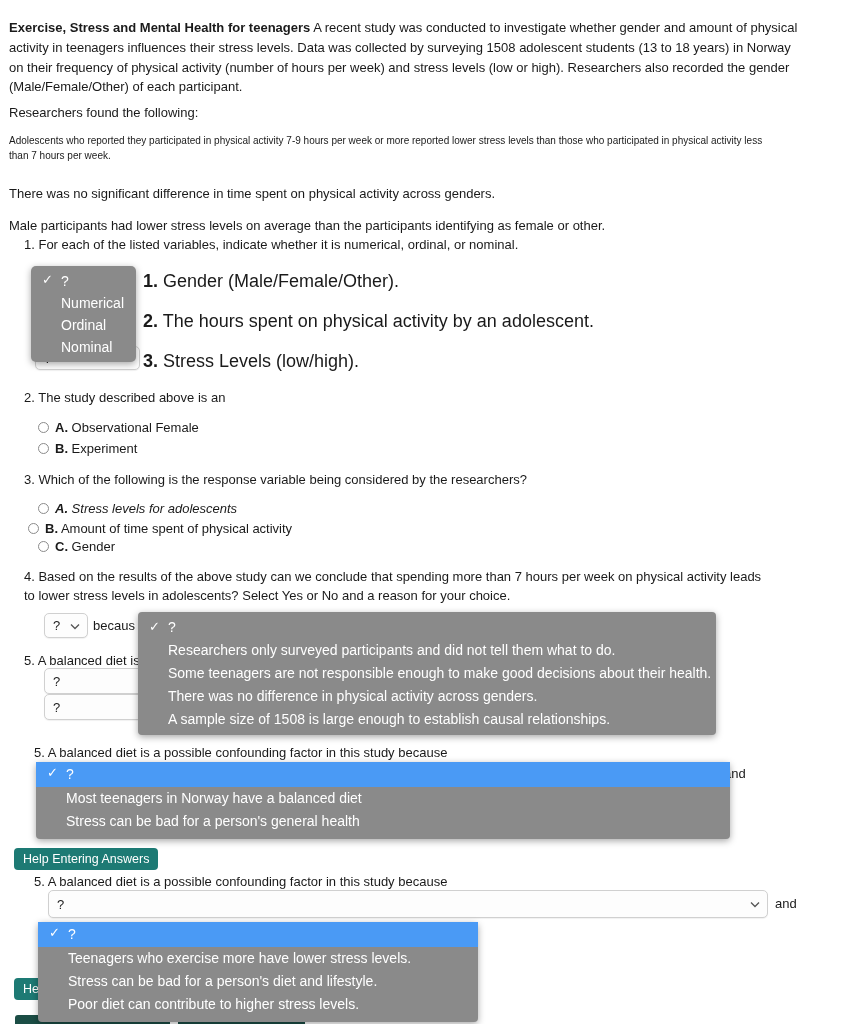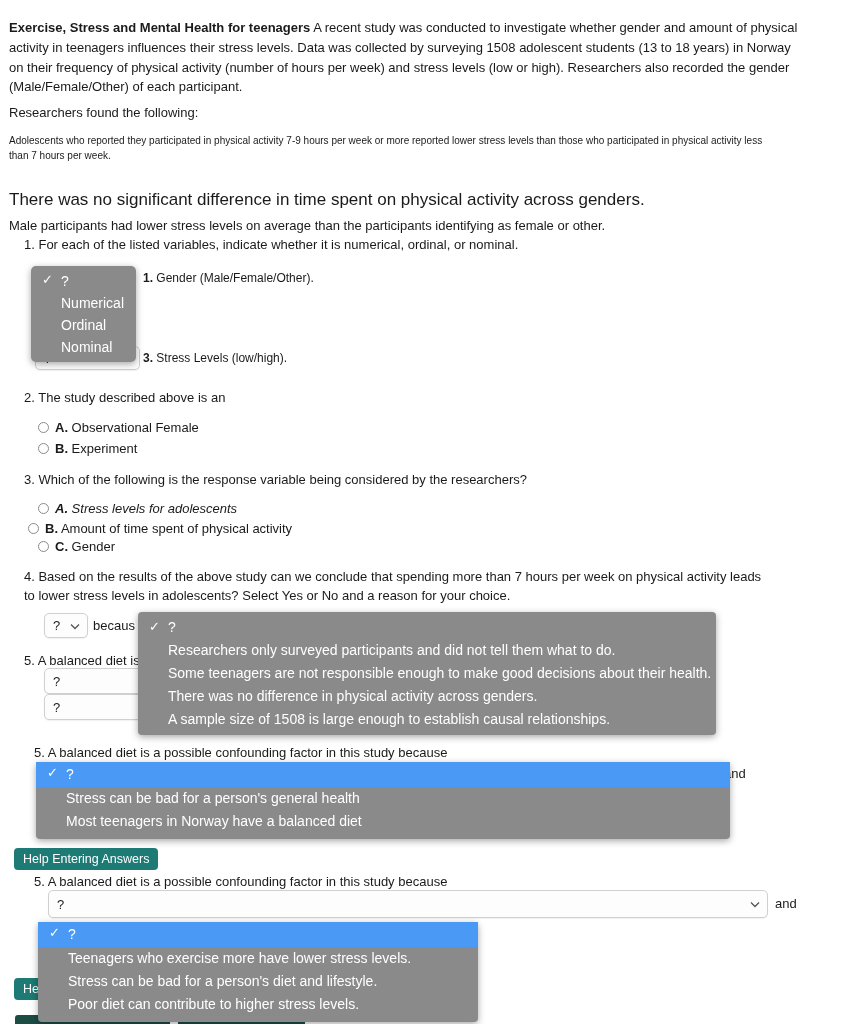--- a/index.html
+++ b/index.html
@@ -21,35 +21,35 @@
 
   
   .intro {
     position: absolute; left: 9px; top: 5px; width: 790px;
     font-size: 13px; line-height: 1.52;
   }
   .intro b { font-weight: bold; }
 
   .p-found { position: absolute; left: 9px; top: 92px; font-size: 13px; }
   .p-find1 { position: absolute; left: 9px; top: 123px; width: 770px; font-size: 10px; line-height: 1.52; }
-  .p-find2 { position: absolute; left: 9px; top: 173px; font-size: 17px; }
+  .p-find2 { position: absolute; left: 9px; top: 173px; font-size: 13px; }
   .p-find3 { position: absolute; left: 9px; top: 205px; font-size: 13px; }
 
   
   .qnum { position: absolute; font-size: 13px; line-height: 1.45; }
   .q1 { left: 24px; top: 236px; }
   .q2 { left: 24px; top: 389px; }
   .q3 { left: 24px; top: 471px; }
   .q4 { left: 24px; top: 568px; width: 740px; }
   .q5a { left: 24px; top: 652px; }
   .q5b { left: 34px; top: 744px; }
   .q5c { left: 34px; top: 873px; }
 
   
-  .subitem { position: absolute; font-size: 12px; }
+  .subitem { position: absolute; font-size: 18px; }
   .subitem b { font-weight: bold; }
   .s1 { left: 143px; top: 271px; }
   .s2 { left: 143px; top: 311px; }
   .s3 { left: 143px; top: 351px; }
 
   
   .radio-row {
     position: absolute; display: flex; align-items: center; gap: 6px;
     font-size: 13px;
   }
@@ -175,20 +175,21 @@
   <p class="intro"><b>Exercise, Stress and Mental Health for teenagers</b><span> A recent study was conducted to investigate whether gender and amount of physical activity in teenagers influences their stress levels. Data was collected by surveying 1508 adolescent students (13 to 18 years) in Norway on their frequency of physical activity (number of hours per week) and stress levels (low or high). Researchers also recorded the gender (Male/Female/Other) of each participant.</span></p>
 
   <p class="p-found">Researchers found the following:</p>
   <p class="p-find1">Adolescents who reported they participated in physical activity 7-9 hours per week or more reported lower stress levels than those who participated in physical activity less than 7 hours per week.</p>
   <p class="p-find2">There was no significant difference in time spent on physical activity across genders.</p>
   <p class="p-find3">Male participants had lower stress levels on average than the participants identifying as female or other.</p>
 
   <div class="qnum q1">1. For each of the listed variables, indicate whether it is numerical, ordinal, or nominal.</div>
 
   <div class="subitem s1"><b>1.</b><span> Gender (Male/Female/Other).</span></div>
+  <div class="subitem s2"><b>2.</b><span> The hours spent on physical activity by an adolescent.</span></div>
   <div class="subitem s3"><b>3.</b><span> Stress Levels (low/high).</span></div>
 
   <div class="sel sel-q1-3">
     <span>?</span>
     <span class="caret">
       <svg viewBox="0 0 10 10" width="10" height="10">
           <path d="M1 3 L5 7 L9 3" fill="none" stroke="#555" stroke-width="1.3"></path>
         </svg>
     </span>
   </div>
@@ -250,22 +251,22 @@
     <div class="dd-opt">Some teenagers are not responsible enough to make good decisions about their health.</div>
     <div class="dd-opt">There was no difference in physical activity across genders.</div>
     <div class="dd-opt">A sample size of 1508 is large enough to establish causal relationships.</div>
   </div>
 
   <div class="qnum q5b">5. A balanced diet is a possible confounding factor in this study because</div>
   <div class="and-q5b">and</div>
 
   <div class="dd dd3 dd-wide square">
     <div class="dd-opt checked sel-blue">?</div>
+    <div class="dd-opt">Most teenagers in Norway have a balanced diet</div>
     <div class="dd-opt">Stress can be bad for a person's general health</div>
-    <div class="dd-opt">Most teenagers in Norway have a balanced diet</div>
   </div>
 
   <button class="help-btn help1">Help Entering Answers</button>
 
   <div class="qnum q5c">5. A balanced diet is a possible confounding factor in this study because</div>
   <div class="sel sel-q5c">
     <span>?</span>
     <span class="caret">
       <svg viewBox="0 0 10 10" width="10" height="10">
           <path d="M1 3 L5 7 L9 3" fill="none" stroke="#555" stroke-width="1.3"></path>

